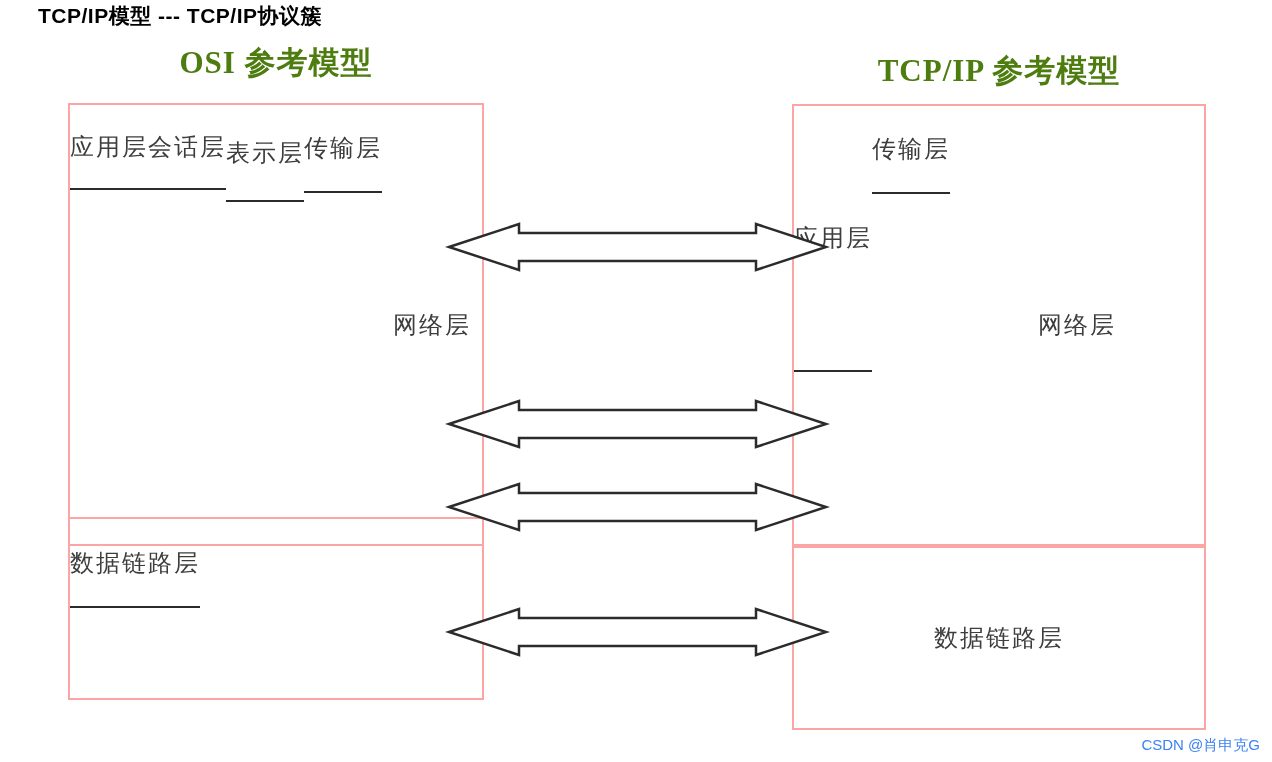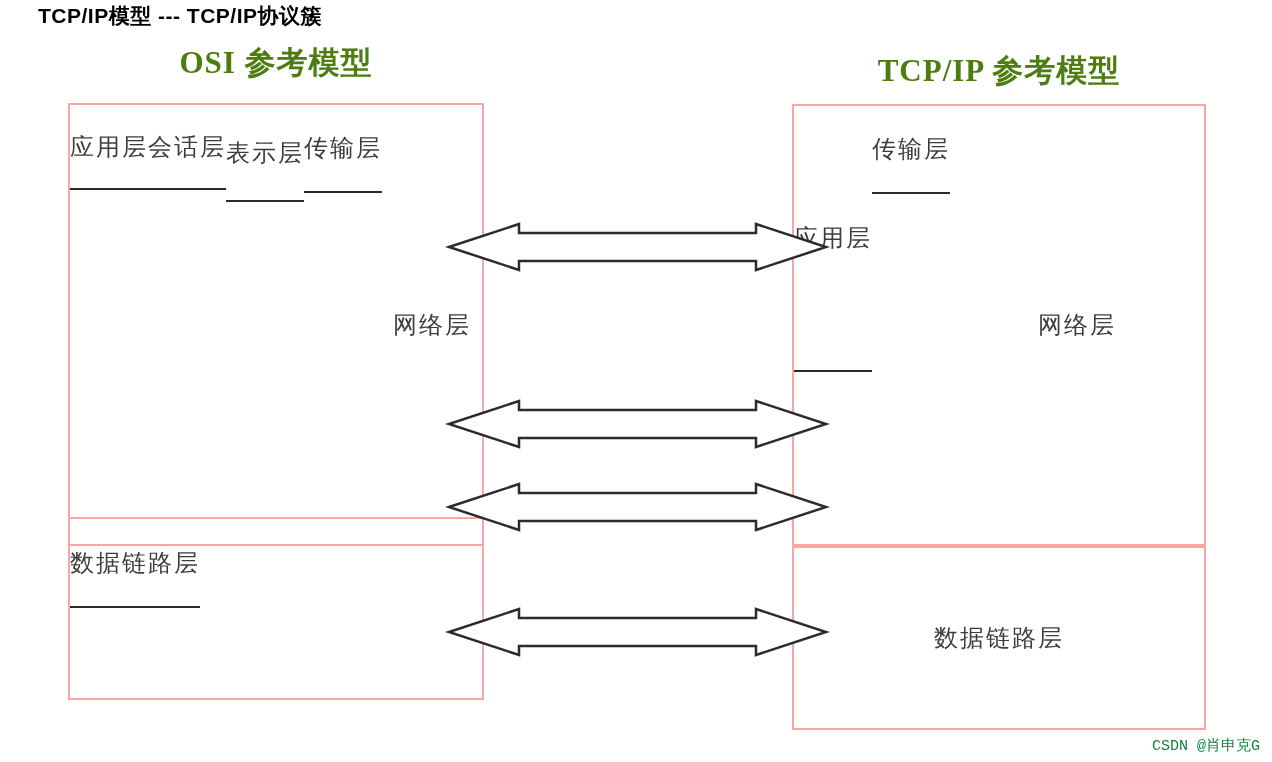--- a/index.html
+++ b/index.html
@@ -55,22 +55,22 @@
   #tcpip-upper .r1{height:266px;}
   #tcpip-upper .r2{height:88px;}
   
   #tcpip-lower{left:792px;top:546px;width:414px;height:184px;}
   .arrow-overlay{
     position:absolute;left:0;top:0;width:1272px;height:762px;
     pointer-events:none;
   }
   .watermark{
     position:absolute;right:12px;top:736px;
-    font-family:Liberation Mono, monospace;
-    font-size:15px;color:#15803d;
+    font-family:Liberation Sans, sans-serif;
+    font-size:15px;color:#3b82f6;
     white-space:nowrap;
   }
 </style>
 </head>
 <body>
 
 <div class="stage">
 
   <div class="page-title">TCP/IP模型 --- TCP/IP协议簇</div>
 

